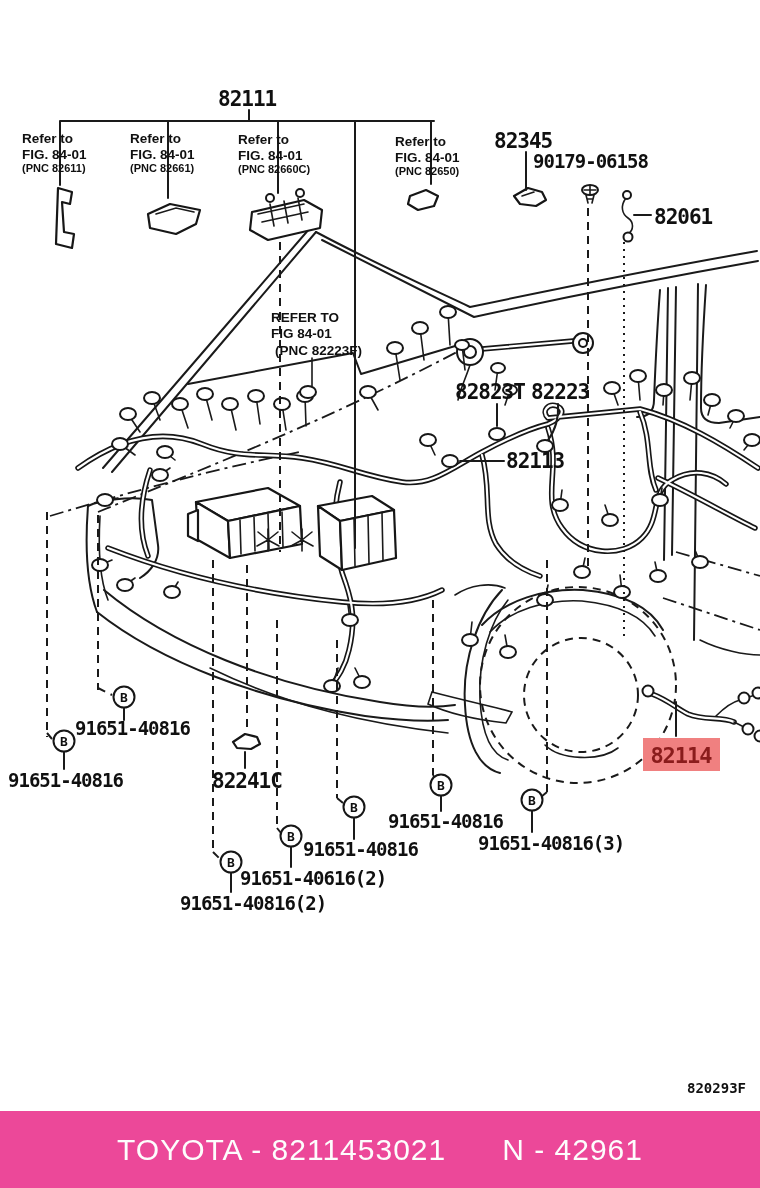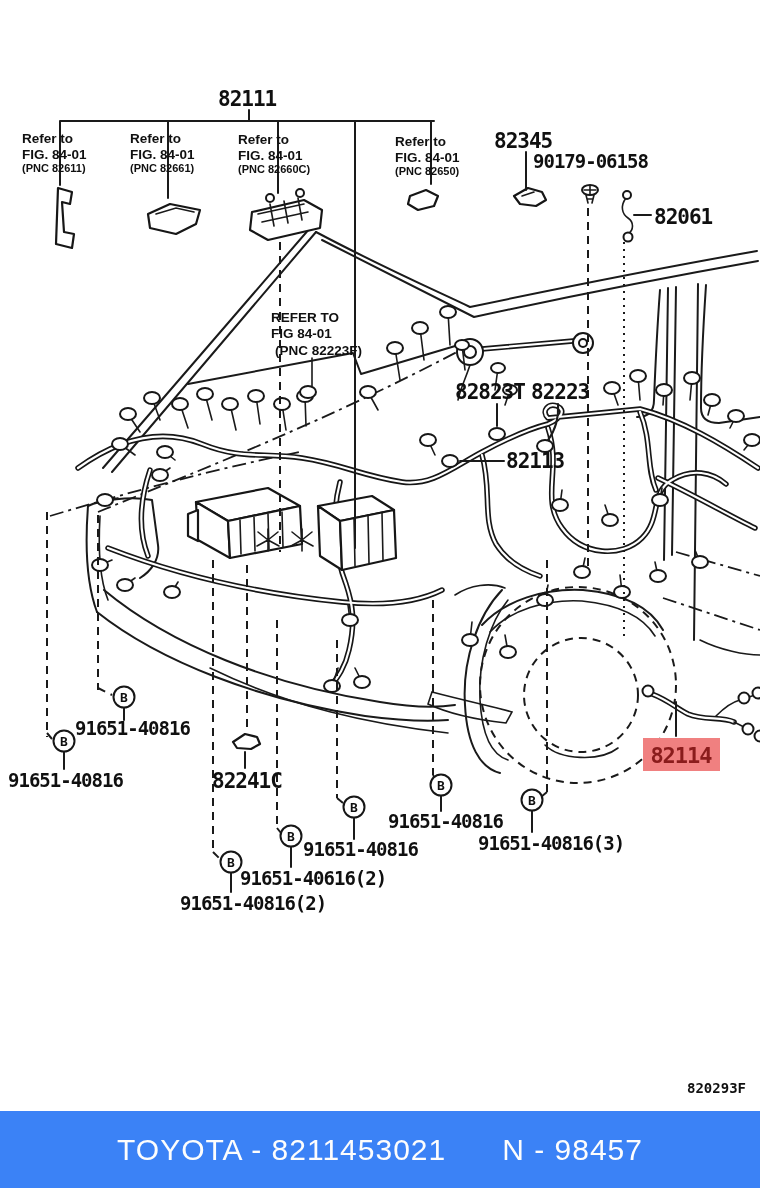--- a/index.html
+++ b/index.html
@@ -19,21 +19,21 @@
   
   .pn{font-family:"DejaVu Sans Mono",monospace;font-weight:bold;font-size:21px;fill:#101010;letter-spacing:-1px;}
   .pn-sm{font-family:"DejaVu Sans Mono",monospace;font-weight:bold;font-size:19px;fill:#101010;letter-spacing:-1px;}
   .note{font-family:"Liberation Sans",sans-serif;font-weight:bold;font-size:13.5px;fill:#101010;}
   .note-sm{font-family:"Liberation Sans",sans-serif;font-weight:bold;font-size:11px;fill:#101010;}
   .bsym{font-family:"DejaVu Sans Mono",monospace;font-weight:bold;font-size:13px;fill:#101010;}
   .figcode{font-family:"DejaVu Sans Mono",monospace;font-weight:bold;font-size:14px;fill:#101010;}
   .hl-box{fill:#f08080;}
   .hl-txt{font-family:"DejaVu Sans Mono",monospace;font-weight:bold;font-size:22px;fill:#8a1c1c;letter-spacing:-1px;}
   
-  .footer{position:absolute;left:0;top:1111px;width:760px;height:77px;background:#3b82f6;
+  .footer{position:absolute;left:0;top:1111px;width:760px;height:77px;background:#ec4899;
           display:flex;align-items:center;justify-content:center;gap:56px;}
   .footer span{color:#fdfdfd;font-size:30px;letter-spacing:1px;font-family:"Liberation Sans",sans-serif;}
 </style>
 </head>
 <body>
 
 <div class="page">
 <svg width="760" height="1188" viewBox="0 0 760 1188">
 
   <defs>
@@ -340,15 +340,15 @@
   <g>
     <rect class="hl-box" x="643" y="738" width="77" height="33"></rect>
     <text class="hl-txt" x="681" y="763" text-anchor="middle">82114</text>
   </g>
 
   <text class="figcode" x="746" y="1093" text-anchor="end">820293F</text>
 </svg>
 
 <div class="footer">
   <span>TOYOTA - 8211453021</span>
-  <span>N - 98457</span>
+  <span>N - 42961</span>
 </div>
 </div>
 
 </body></html>

